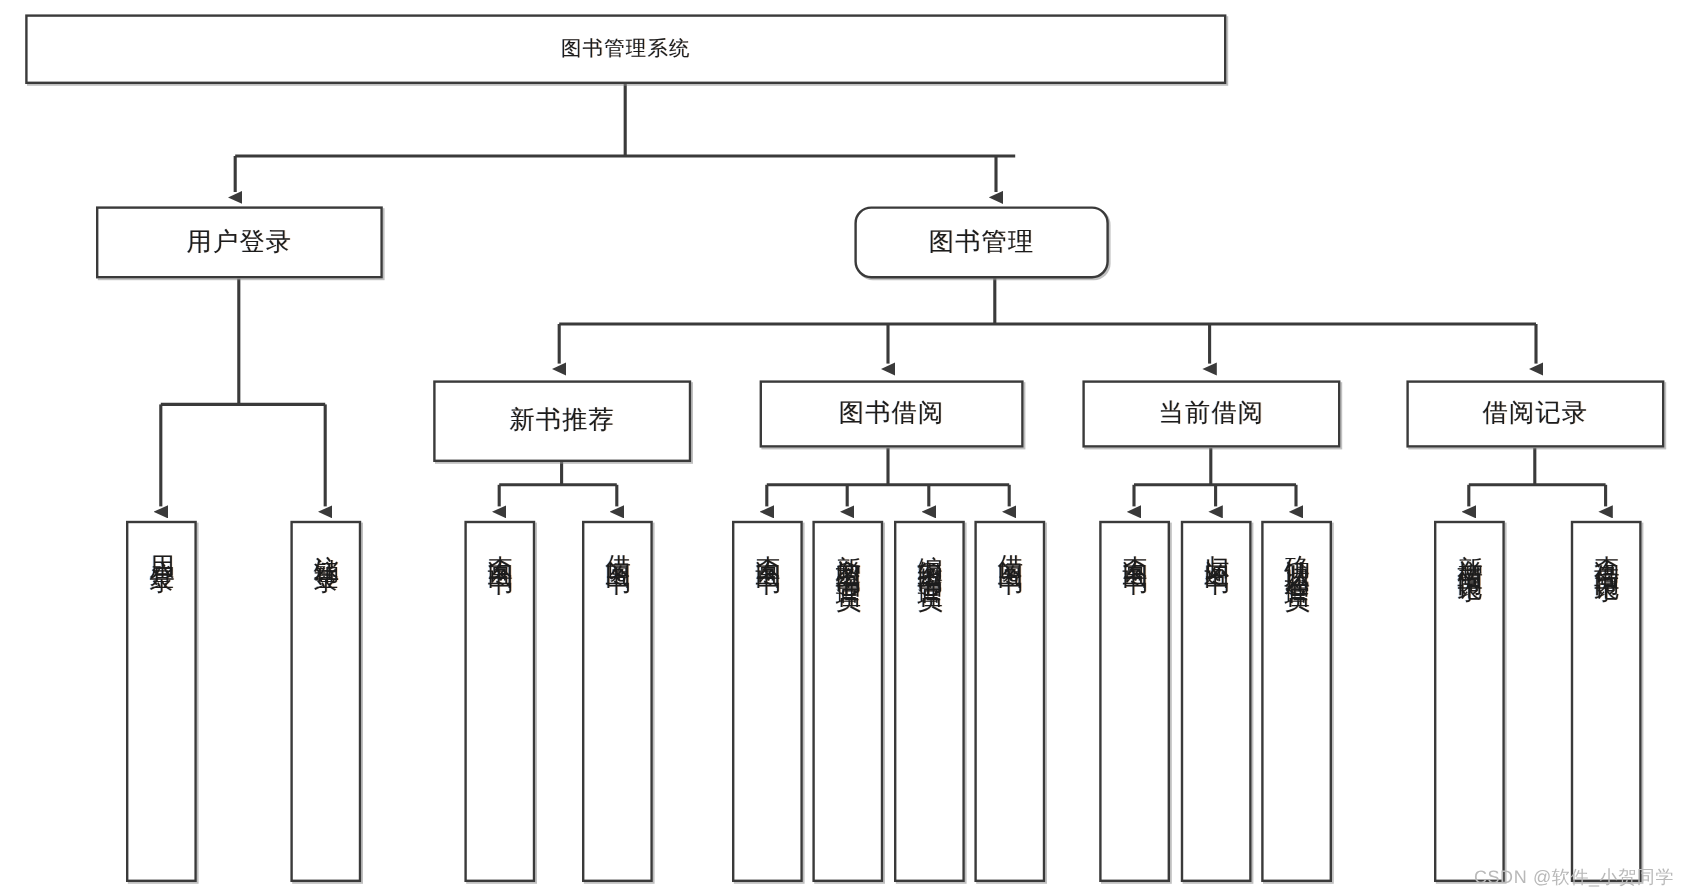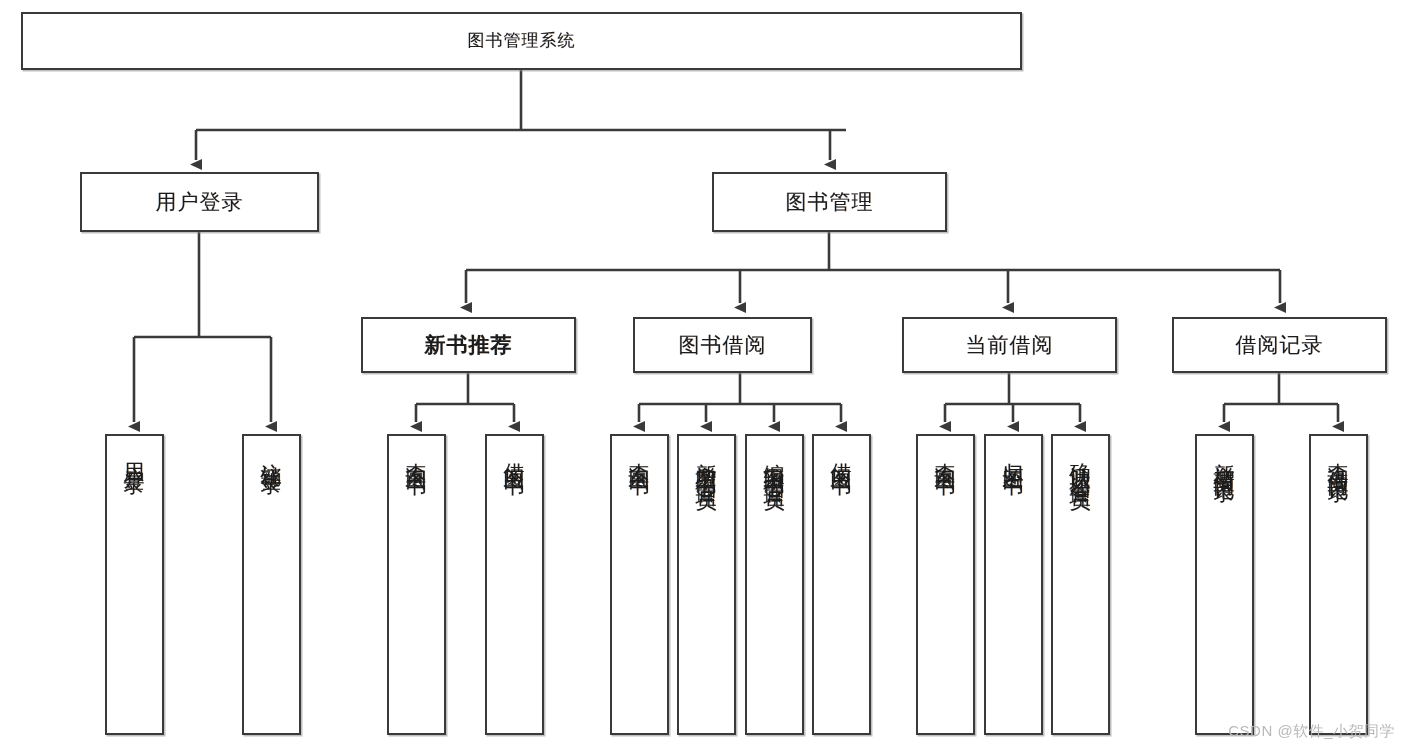--- a/index.html
+++ b/index.html
@@ -118,28 +118,28 @@
     </g>
   </svg>
 
   <div id="root" class="node" style="left:21px;top:12px;width:1001px;height:58px;">
     <span class="lbl">图书管理系统</span>
   </div>
 
   <div class="node" style="left:80px;top:172px;width:239px;height:60px;">
     <span class="lbl">用户登录</span>
   </div>
-  <div class="node" style="left:712px;top:172px;width:235px;height:60px;">
+  <div class="node" style="left:712px;top:172px;width:212px;height:60px;border-radius:14px;">
     <span class="lbl">图书管理</span>
   </div>
 
-  <div class="node" style="left:361px;top:317px;width:215px;height:56px;font-weight:bold;">
+  <div class="node" style="left:361px;top:317px;width:215px;height:68px;">
     <span class="lbl">新书推荐</span>
   </div>
-  <div class="node" style="left:633px;top:317px;width:179px;height:56px;">
+  <div class="node" style="left:633px;top:317px;width:220px;height:56px;">
     <span class="lbl">图书借阅</span>
   </div>
   <div class="node" style="left:1172px;top:317px;width:215px;height:56px;">
     <span class="lbl">借阅记录</span>
   </div>
   <div class="node" style="left:902px;top:317px;width:215px;height:56px;">
     <span class="lbl">当前借阅</span>
   </div>
 
   <div class="node vert" style="left:105px;top:434px;width:59px;height:301px;">

